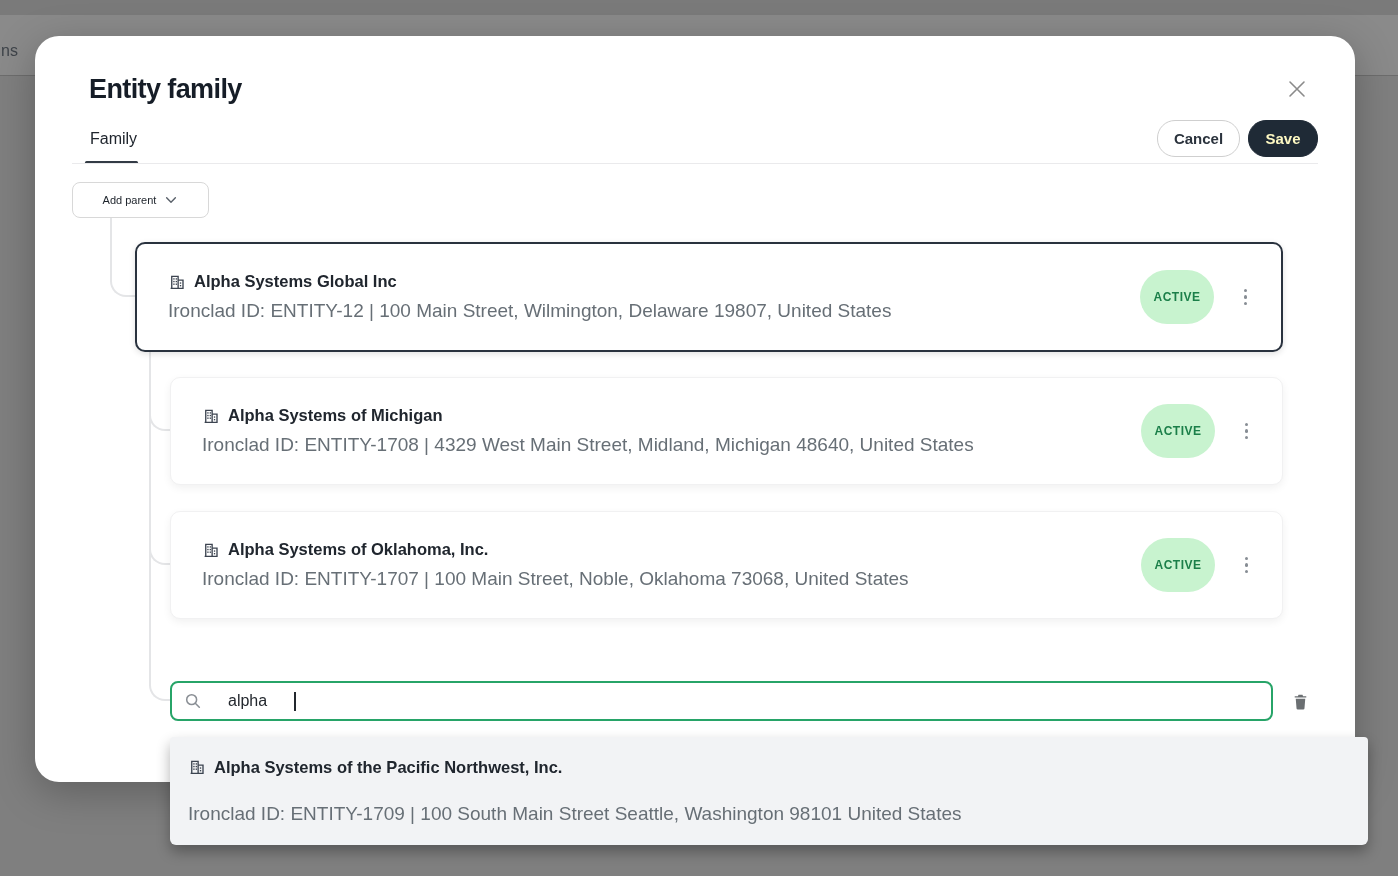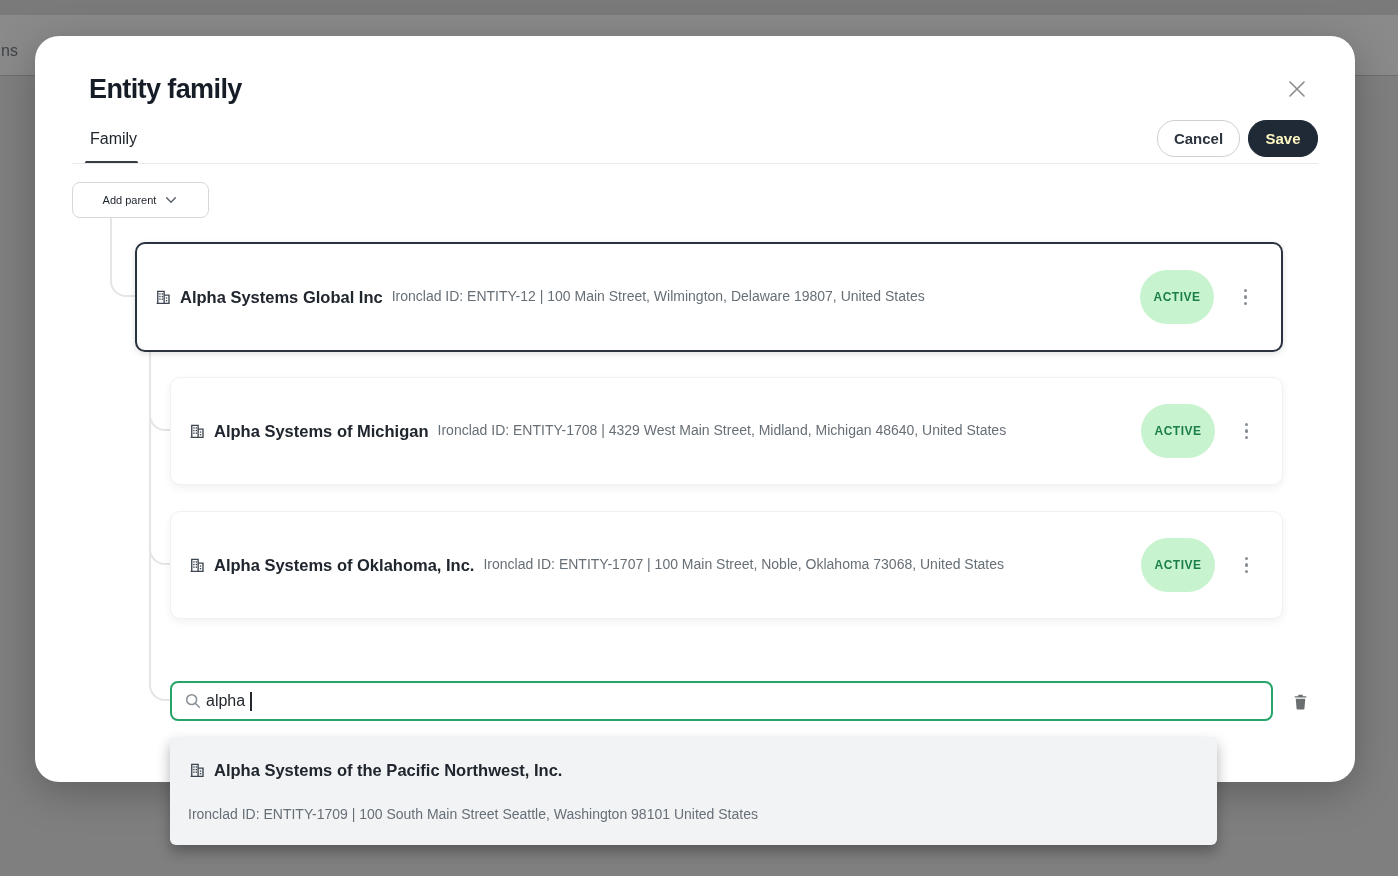--- a/index.html
+++ b/index.html
@@ -77,53 +77,53 @@
     position:absolute; background:#fff; border-radius:10px;
     display:flex; align-items:center; justify-content:space-between;
     padding:0 30px 0 17px; cursor:pointer;
     border:1px solid #f1f1f2; box-shadow:0 3px 8px rgba(0,0,0,.06);
   }
   .card.selected { border:2px solid #29323e; box-shadow:0 2px 6px rgba(0,0,0,.12); }
   .card-1 { left:100px; top:206px; width:1148px; height:110px; }
   .card-2 { left:135px; top:341px; width:1113px; height:108px; }
   .card-3 { left:135px; top:475px; width:1113px; height:108px; }
 
-  .card-main { display:flex; gap:9px; }
+  .card-main { display:flex; flex-direction:column; gap:9px;margin-left:14px; }
   .card-title-row { display:flex; align-items:center; gap:8px; color:#20262e; }
   .card-title { font-size:16.5px; font-weight:700; color:#20262e; }
-  .card-sub   { font-size:14px; color:#676f76; }
+  .card-sub   { font-size:19px; color:#676f76; }
   .building-icon { color:#3c4450; flex:0 0 auto; display:flex; }
 
   .card-side { display:flex; align-items:center; gap:26px; }
   .status-badge {
     background:#c8f3cf; color:#1b7f49; font-size:12px; font-weight:700;
     letter-spacing:.5px; padding:20px 13px; border-radius:999px;
   }
   .kebab { display:flex; flex-direction:column; gap:3px; background:none; border:none; cursor:pointer; padding:4px; }
   .kebab i { width:3.5px; height:3.5px; border-radius:50%; background:#878d94; }
 
   
   .search-box {
     position:absolute; left:135px; top:645px; width:1103px; height:40px;
     background:#fff; border:2px solid #27a468; border-radius:8px;
-    display:flex; align-items:center; gap:4px; padding:16px 12px; cursor:text;
+    display:flex; align-items:center; gap:26px; padding:16px 12px; cursor:text;
   }
   .search-box .search-icon { color:#8a8f95; display:flex; }
   .search-text { font-size:16px; color:#23282e; }
   .caret { width:1.5px; height:19px; background:#23282e; margin-left:1px; }
 
   .trash-btn {
     position:absolute; left:1250px; top:650px; width:30px; height:30px;
     background:none; border:none; cursor:pointer; color:#6b6f72;
     display:flex; align-items:center; justify-content:center;
   }
 
   
   .suggestion {
-    position:absolute; left:135px; top:701px; width:1047px; height:108px;
+    position:absolute; left:135px; top:701px; width:1198px; height:108px;
     background:#f2f3f5; border-radius:4px 4px 6px 6px;
     box-shadow:0 7px 14px rgba(0,0,0,.30);
     display:flex; flex-direction:column; justify-content:center; gap:26px;
     padding:0 18px; cursor:pointer;
   }
 </style>
 </head>
 <body>
 
 <div class="backdrop-header">

